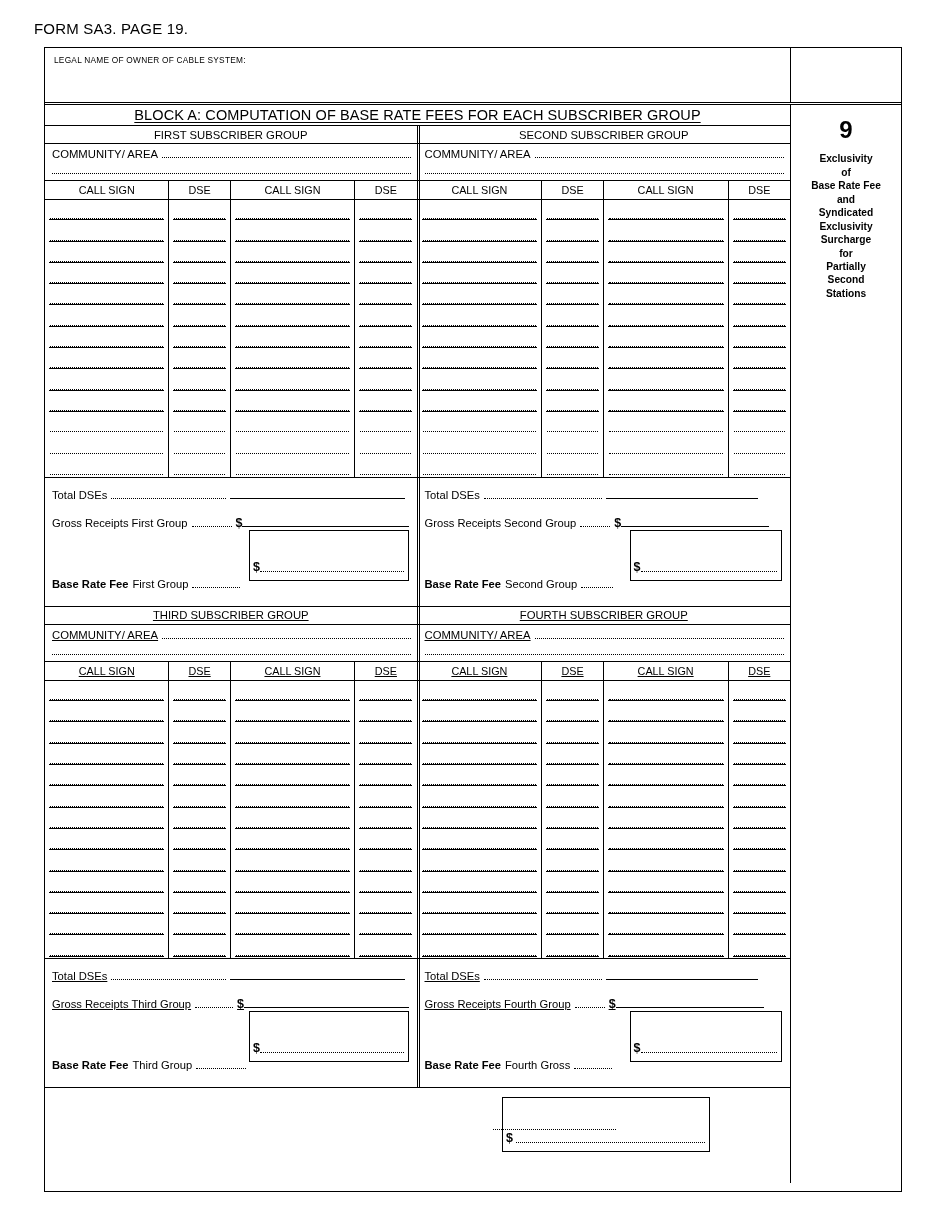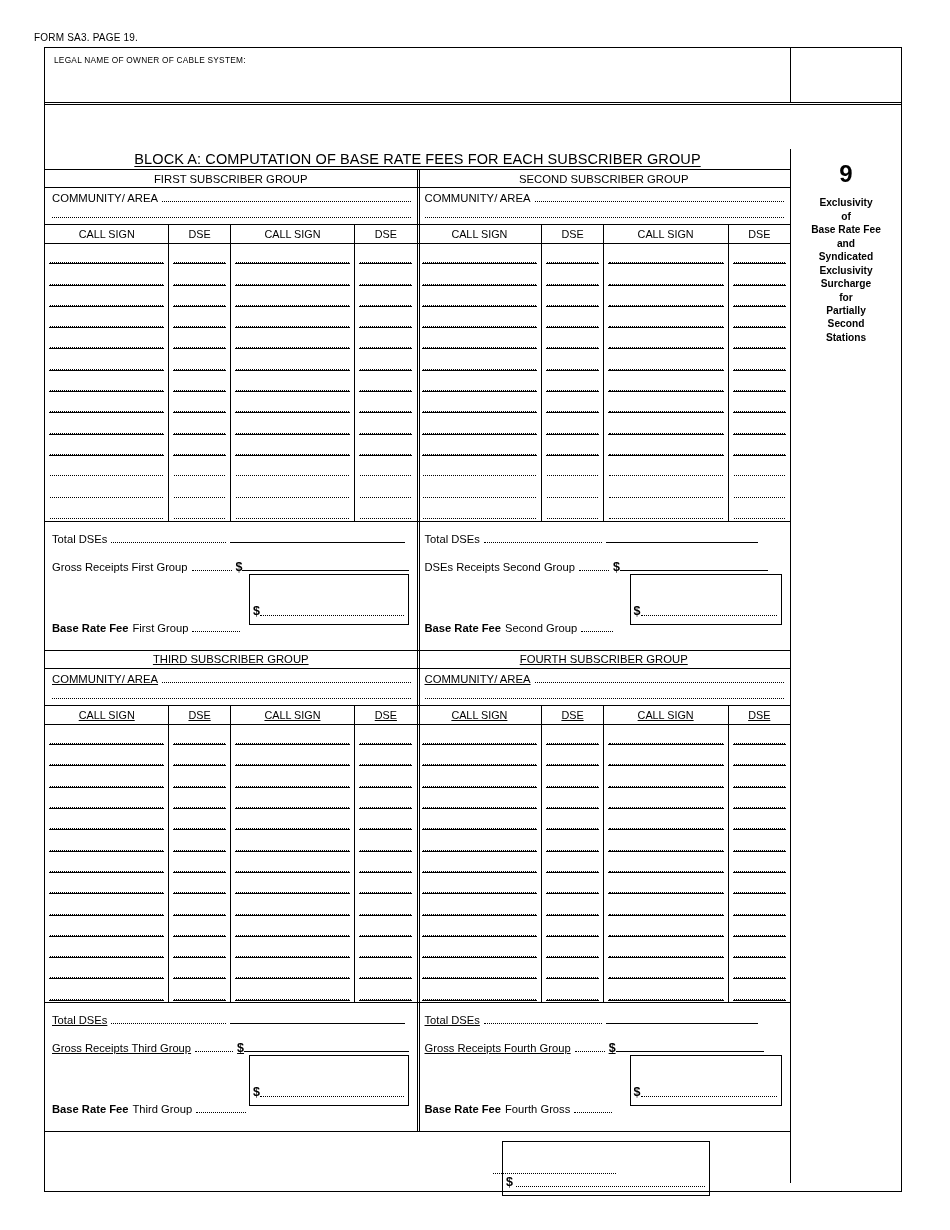--- a/index.html
+++ b/index.html
@@ -11,22 +11,22 @@
     width: 950px; height: 1230px;
     font-family: "Liberation Sans", sans-serif;
     color: #000;
     position: relative;
   }
   .page { position: relative; width: 950px; height: 1230px; padding: 0; }
 
   
   .form-id {
     position: absolute;
-    left: 34px; top: 32px;
-    font-size: 10px;
+    left: 34px; top: 20px;
+    font-size: 15px;
     letter-spacing: .2px;
   }
 
   
   .frame {
     position: absolute;
     left: 44px; top: 47px;
     width: 858px; height: 1145px;
     border: 1.3px solid #000;
   }
@@ -54,21 +54,20 @@
     width: 100%; height: 3px;
     border-top: 1.3px solid #000;
     border-bottom: 1.3px solid #000;
   }
 
   
   .bodysplit {
     position: absolute; left: 0; top: 57px;
     width: 100%; bottom: 8px;
     display: flex;
-    margin-top: 44px;
   }
   .leftcol {
     width: 746px;
     border-right: 1.3px solid #000;
     position: relative;
   }
   .rightcol {
     flex: 1;
     position: relative;
     padding-top: 12px;
@@ -727,21 +726,21 @@
                   </div>
                 </div>
             </div>
             <div class="totals">
               <div class="t-line" style="margin-bottom:14px;">
                 <span class="t-label">Total DSEs</span>
                 <span class="t-dots" style="width:118px;"></span>
                 <span class="t-rule" style="width:152px;"></span>
               </div>
               <div class="t-line">
-                <span class="t-label">DSEs Receipts Second Group</span>
+                <span class="t-label">Gross Receipts Second Group</span>
                 <span class="t-dots" style="width:30px;"></span>
                 <span class="dollar">$</span>
                 <span class="t-rule" style="width:148px;"></span>
               </div>
               <div class="fee-box" style="left:212px; right:8px; top:52px; height:51px;">
                 <span class="dollar">$</span>
                 <span class="dotline"></span>
               </div>
               <div class="fee-row">
                 <b>Base Rate Fee</b>

